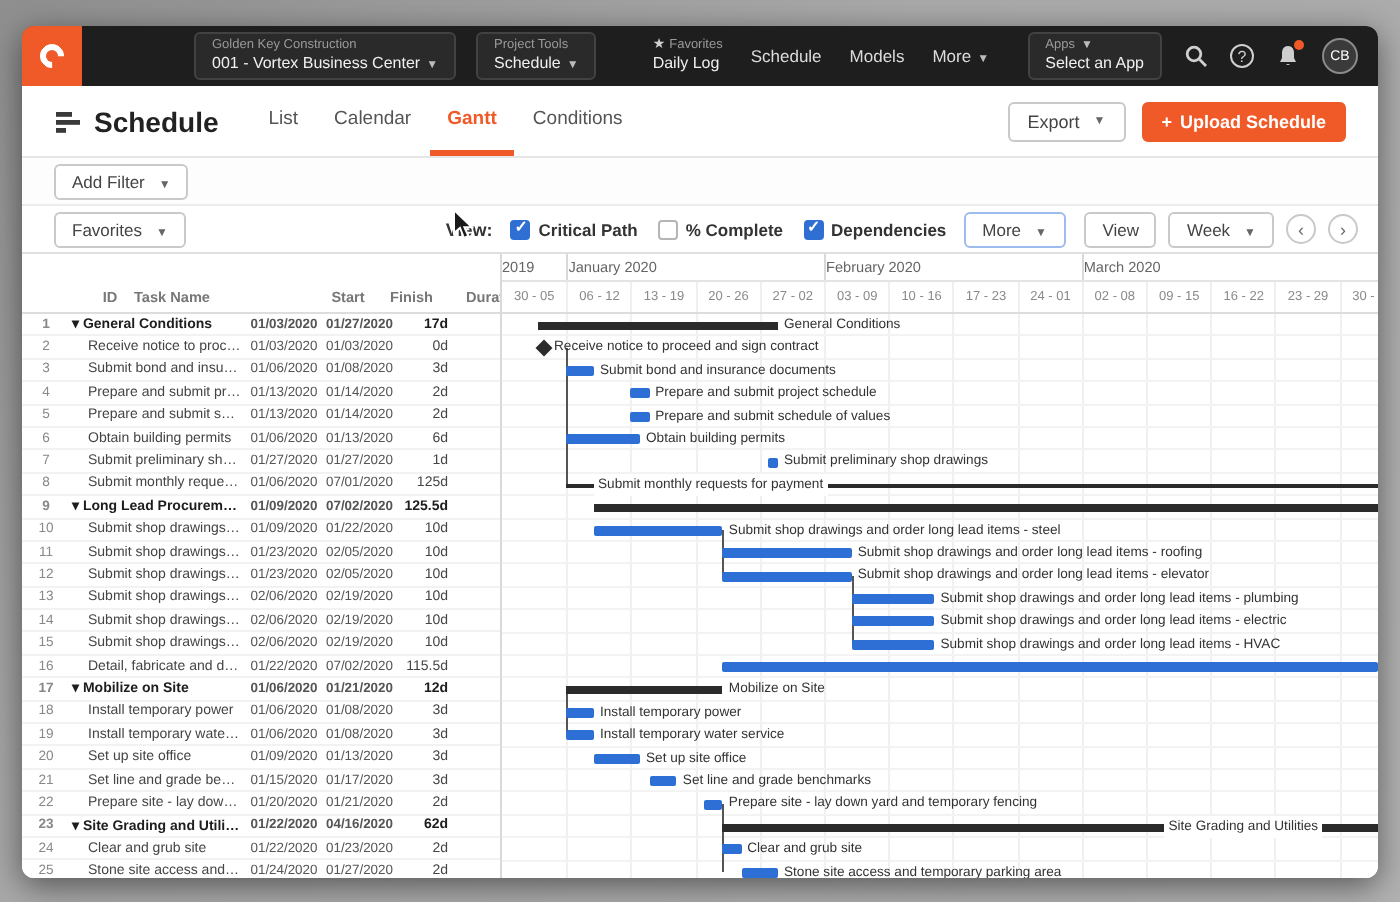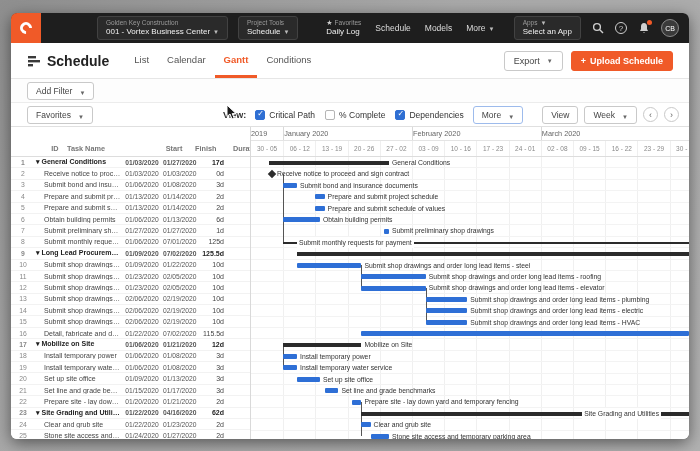--- a/index.html
+++ b/index.html
@@ -186,21 +186,21 @@
       </span>
   </div>
 
   <div class="controls">
     <span class="btn small">
         <span>Favorites</span>
         <span class="caret" style="color:#666">▼</span>
       </span>
     <div class="view-group">
       <span class="view-lbl">View:</span>
-      <span id="view-checks" style="display:flex;gap:10px;align-items:center;">
+      <span id="view-checks" style="display:flex;gap:10px;align-items:center;font-weight:bold;">
           <span class="ck-item">
             <span class="cb checked"></span>
             <span>Critical Path</span>
           </span>
           <span class="ck-item">
             <span class="cb"></span>
             <span>% Complete</span>
           </span>
           <span class="ck-item">
             <span class="cb checked"></span>

